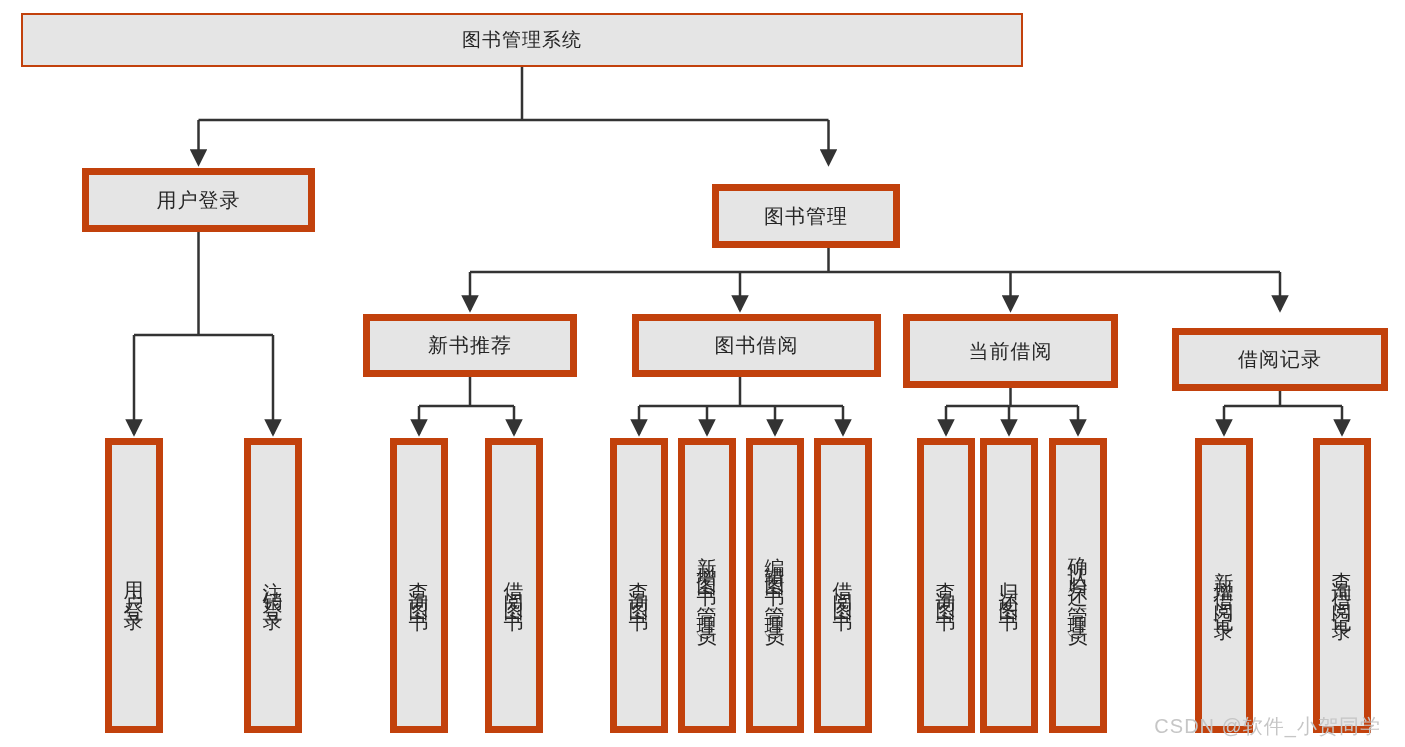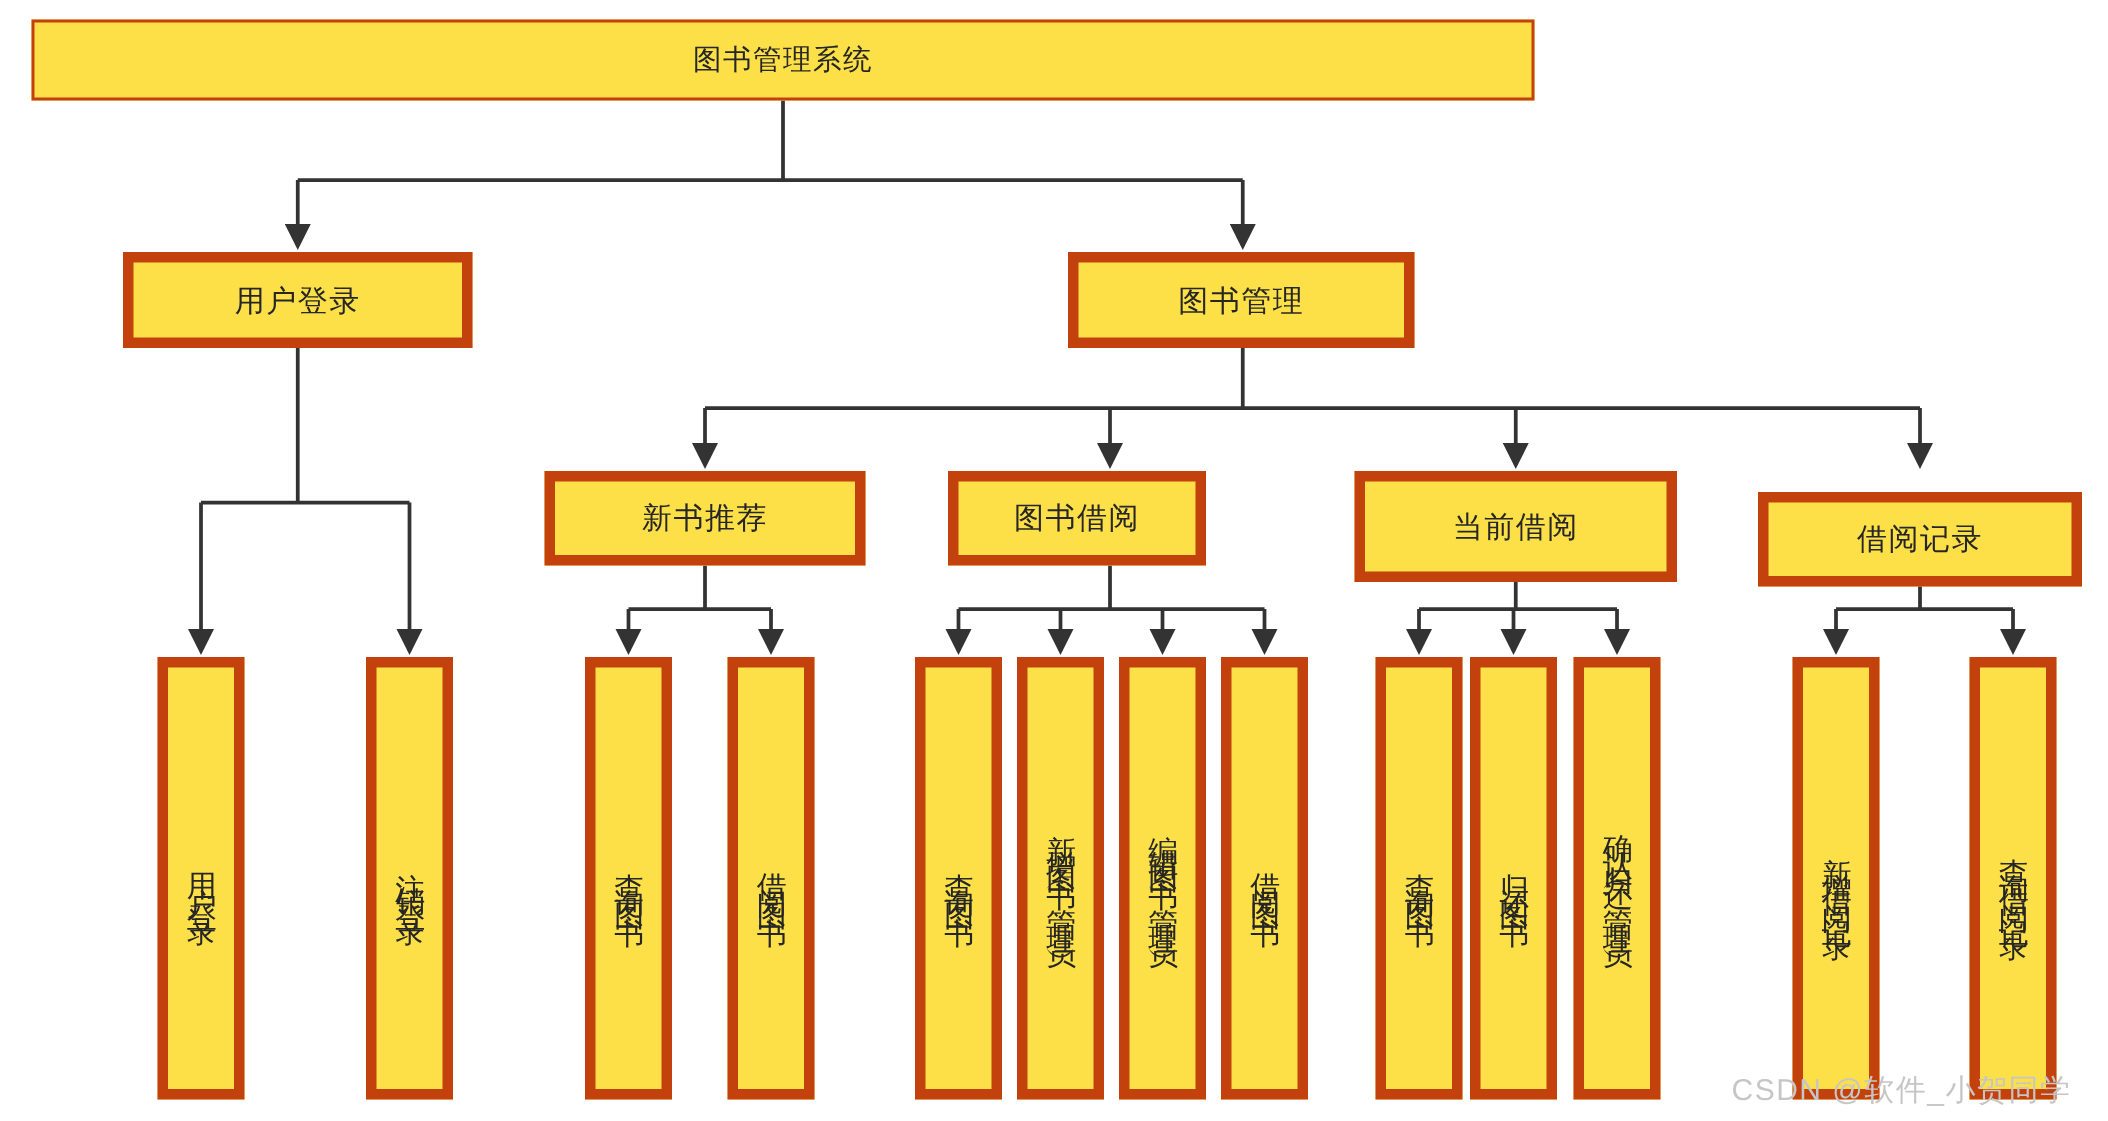--- a/index.html
+++ b/index.html
@@ -16,21 +16,21 @@
     overflow: hidden;
   }
   .connectors {
     position: absolute;
     left: 0; top: 0;
     width: 1405px; height: 747px;
     pointer-events: none;
   }
   .node {
     position: absolute;
-    background: #fde047;
+    background: #e5e5e5;
     border: 7px solid #c2410c;
     display: flex;
     align-items: center;
     justify-content: center;
     color: #262626;
   }
   .hnode {
     font-size: 20px;
     letter-spacing: 1px;
     white-space: nowrap;
@@ -101,24 +101,24 @@
     <line x1="1009" y1="406" x2="1009" y2="434" stroke="#333333" stroke-width="2.5" marker-end="url(#arrow)"></line>
     <line x1="1078" y1="406" x2="1078" y2="434" stroke="#333333" stroke-width="2.5" marker-end="url(#arrow)"></line>
 
     <line x1="1224" y1="406" x2="1224" y2="434" stroke="#333333" stroke-width="2.5" marker-end="url(#arrow)"></line>
     <line x1="1342" y1="406" x2="1342" y2="434" stroke="#333333" stroke-width="2.5" marker-end="url(#arrow)"></line>
   </svg>
 
   <div class="node hnode root-node" style="left:21px; top:13px; width:1002px; height:54px;">图书管理系统</div>
 
   <div class="node hnode" style="left:82px; top:168px; width:233px; height:64px;">用户登录</div>
-  <div class="node hnode" style="left:712px; top:168px; width:231px; height:64px;">图书管理</div>
+  <div class="node hnode" style="left:712px; top:184px; width:188px; height:64px;">图书管理</div>
 
   <div class="node hnode" style="left:363px; top:314px; width:214px; height:63px;">新书推荐</div>
-  <div class="node hnode" style="left:632px; top:314px; width:172px; height:63px;">图书借阅</div>
+  <div class="node hnode" style="left:632px; top:314px; width:249px; height:63px;">图书借阅</div>
   <div class="node hnode" style="left:903px; top:314px; width:215px; height:74px;">当前借阅</div>
   <div class="node hnode" style="left:1172px; top:328px; width:216px; height:63px;">借阅记录</div>
 
   <div class="node leaf" style="left:105px; top:438px; width:58px; height:295px;">
     <span class="vtext">用户登录</span>
   </div>
   <div class="node leaf" style="left:244px; top:438px; width:58px; height:295px;">
     <span class="vtext">注销登录</span>
   </div>
 

